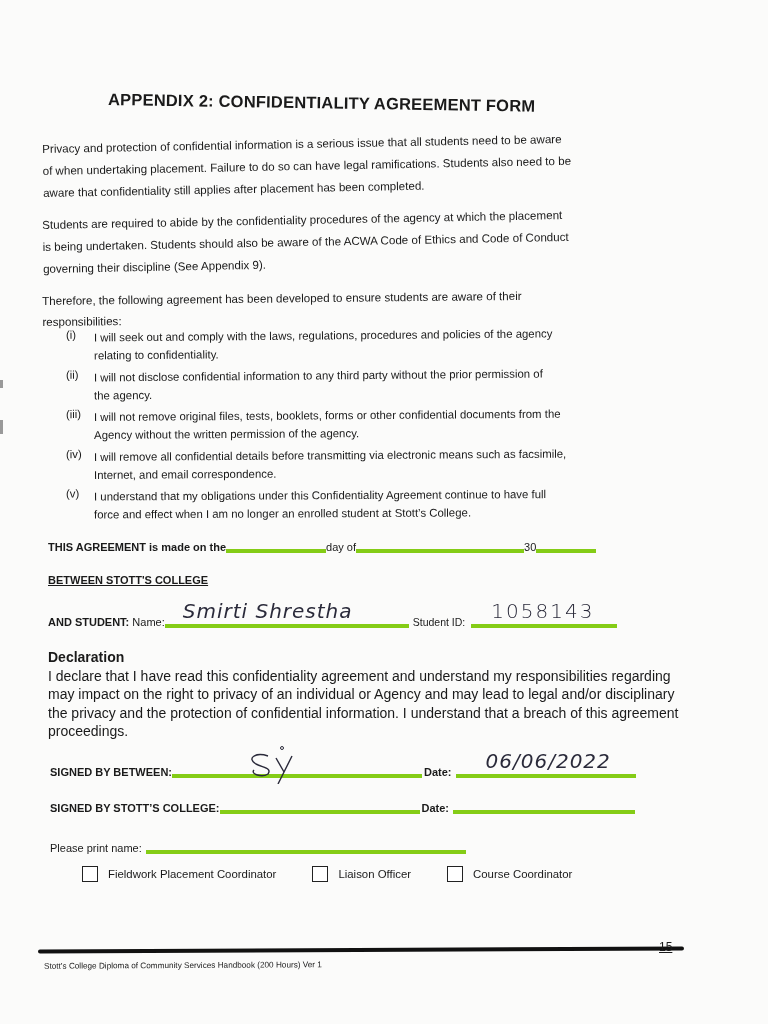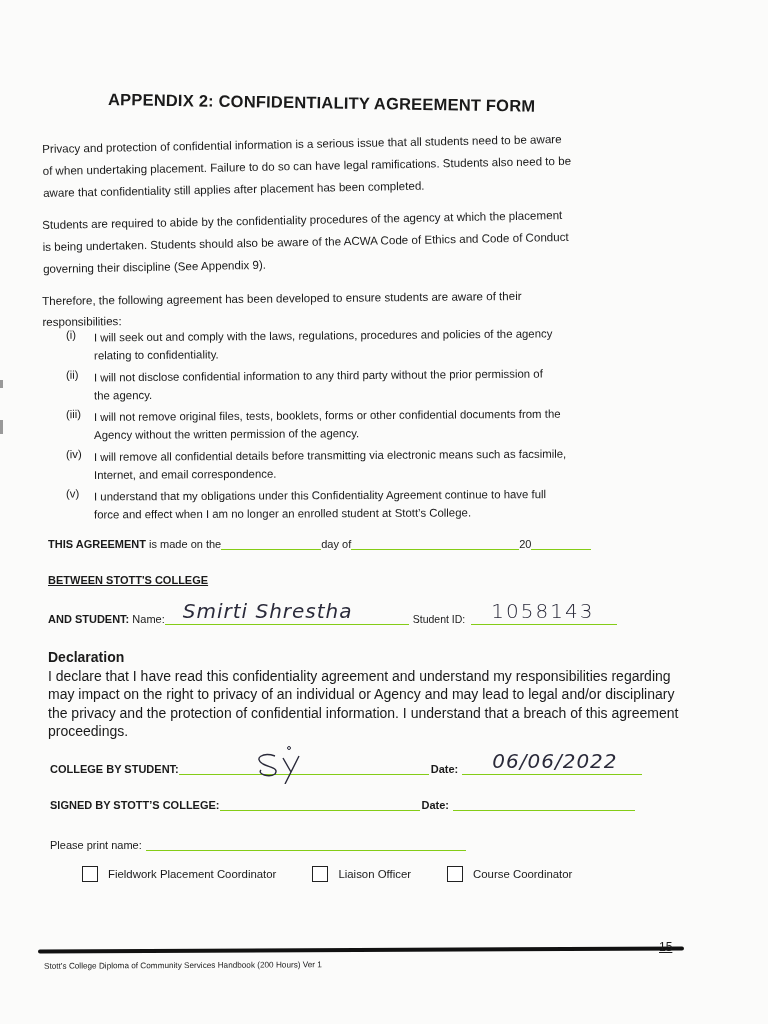--- a/index.html
+++ b/index.html
@@ -23,21 +23,21 @@
     transform: rotate(-1.1deg); transform-origin: left top;
   }
   .para span.line { display: block; white-space: nowrap; }
   .list { position: absolute; left: 66px; top: 326px; width: 620px; font-size: 11.4px; }
   .li { position: relative; display: flex; margin-bottom: 4px; }
   .li .num { width: 28px; flex: none; }
   .li .txt { line-height: 18px; }
   .li .txt span { display: block; white-space: nowrap; }
   .row { position: absolute; font-size: 11px; white-space: nowrap; display: flex; align-items: flex-end; }
   .b { font-weight: bold; }
-  .blank { display: inline-block; border-bottom: 1px solid #84cc16; height: 14px; position: relative; }
+  .blank { display: inline-block; border-bottom: 4px solid #84cc16; height: 14px; position: relative; }
   .hand {
     position: absolute; bottom: 1px; left: 18px;
     font-family: "DejaVu Sans", sans-serif; font-size: 20px; font-weight: 200;
     color: #2a2a3a; letter-spacing: 1px; font-style: italic;
   }
   .hand.id { left: 20px; font-style: normal; letter-spacing: 2px; }
   .decl { position: absolute; left: 48px; top: 648px; width: 620px; font-size: 14px; line-height: 18.5px; }
   .decl span { display: block; white-space: nowrap; }
   .checks { position: absolute; left: 58px; top: 866px; display: flex; align-items: center; font-size: 11.4px; }
   .cb { width: 14px; height: 14px; border: 1.3px solid #222; display: inline-block; margin-right: 10px; background: #fff; }
@@ -110,25 +110,25 @@
       <span class="num">(v)</span>
       <span class="txt">
           <span>I understand that my obligations under this Confidentiality Agreement continue to have full</span>
           <span>force and effect when I am no longer an enrolled student at Stott’s College.</span>
         </span>
     </div>
   </div>
 
   <div class="row" style="left:48px;top:535px;justify-content:space-between;">
     <span class="b">THIS AGREEMENT</span>
-    <span style="white-space:pre;"> is made on the</span>
+    <span style="white-space:pre;font-weight:bold;"> is made on the</span>
     <span class="blank" style="width:100px;"></span>
     <span>day of</span>
     <span class="blank" style="width:168px;"></span>
-    <span>20</span>
+    <span>30</span>
     <span class="blank" style="width:60px;"></span>
   </div>
 
   <div class="row b" style="left:48px;top:574px;text-decoration:underline;">BETWEEN STOTT'S COLLEGE</div>
 
   <div class="row" style="left:48px;top:610px;">
     <span class="b">AND STUDENT:</span>
     <span style="white-space:pre;"> Name:</span>
     <span class="blank" style="width:244px;">
       <span class="hand">Smirti Shrestha</span>
@@ -141,21 +141,21 @@
 
   <div class="decl">
     <span class="b">Declaration</span>
     <span>I declare that I have read this confidentiality agreement and understand my responsibilities regarding</span>
     <span>may impact on the right to privacy of an individual or Agency and may lead to legal and/or disciplinary</span>
     <span>the privacy and the protection of confidential information. I understand that a breach of this agreement</span>
     <span>proceedings.</span>
   </div>
 
   <div class="row" style="left:50px;top:760px;">
-    <span class="b">COLLEGE BY STUDENT:</span>
+    <span class="b">SIGNED BY BETWEEN:</span>
     <span class="blank" style="width:250px;">
       <svg width="60" height="40" viewBox="0 0 60 40" style="position:absolute;left:70px;bottom:-10px;">
         <path d="M26 12 C14 8 4 14 14 20 C22 24 30 24 26 30 C20 34 8 30 12 26" fill="none" stroke="#2a2a3a" stroke-width="1.4"></path>
         <path d="M34 14 L42 28 M50 12 L36 40" fill="none" stroke="#2a2a3a" stroke-width="1.4"></path>
         <circle cx="40" cy="4" r="1.5" fill="none" stroke="#2a2a3a" stroke-width="1"></circle>
       </svg>
     </span>
     <span class="b" style="margin-left:2px;margin-right:4px;">Date:</span>
     <span class="blank" style="width:180px;">
       <span class="hand" style="left:30px;">06/06/2022</span>

